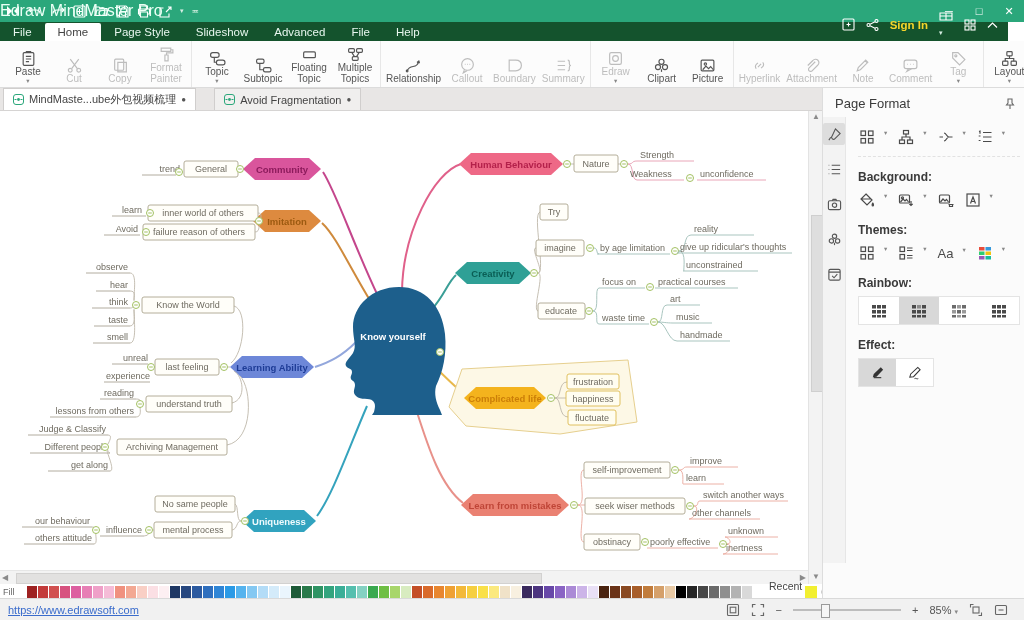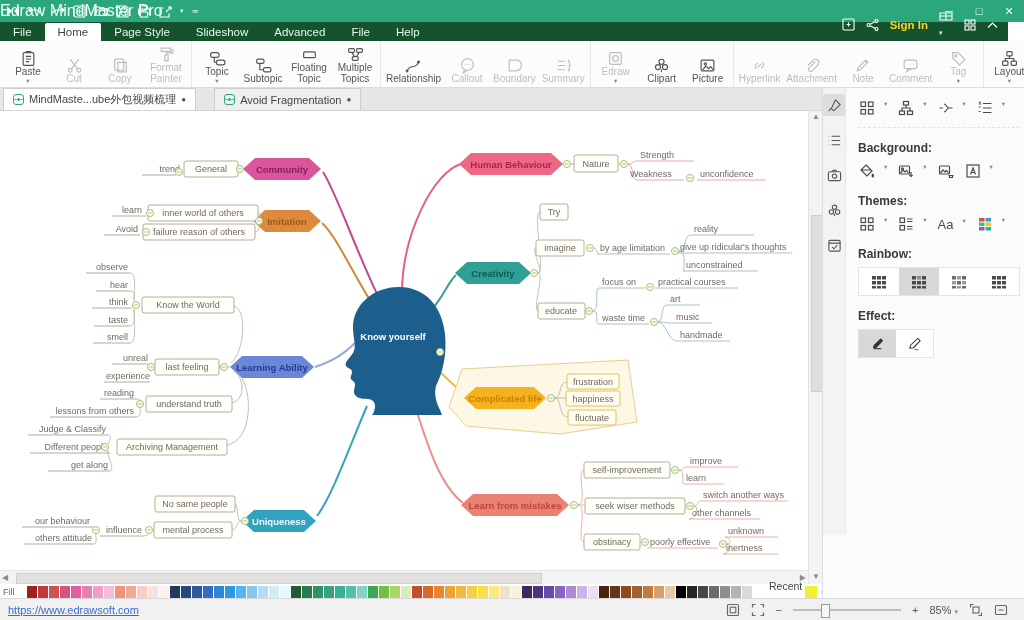--- a/index.html
+++ b/index.html
@@ -780,20 +780,28 @@
     <span>
         <svg width="14" height="12" viewBox="0 0 14 12" fill="none" stroke="#666" stroke-width="1.1">
           <rect x="1.5" y="1.5" width="11" height="9" rx="1"></rect>
           <path d="M4.5 6h5"></path>
         </svg>
       </span>
   </div>
 </div>
 
 <div class="panel">
+  <div class="phead">
+    <span>Page Format</span>
+    <span>
+        <svg width="10" height="12" viewBox="0 0 10 12" fill="none" stroke="#666" stroke-width="1.1">
+          <path d="M3 1h4v4l1.5 2h-7L3 5zM5 7v4"></path>
+        </svg>
+      </span>
+  </div>
   <div class="pbody">
     <div class="strip">
       <div class="sic sel">
           <svg width="15" height="15" viewBox="0 0 16 16" fill="none" stroke="currentColor" stroke-width="1.2">
             <path d="M9 2l5 5-5.5 5.5a2 2 0 01-3-3z"></path>
             <path d="M4 11l-2 3"></path>
           </svg>
         </div>
       <div class="sic">
           <svg width="15" height="15" viewBox="0 0 16 16" fill="none" stroke="currentColor" stroke-width="1.2">

